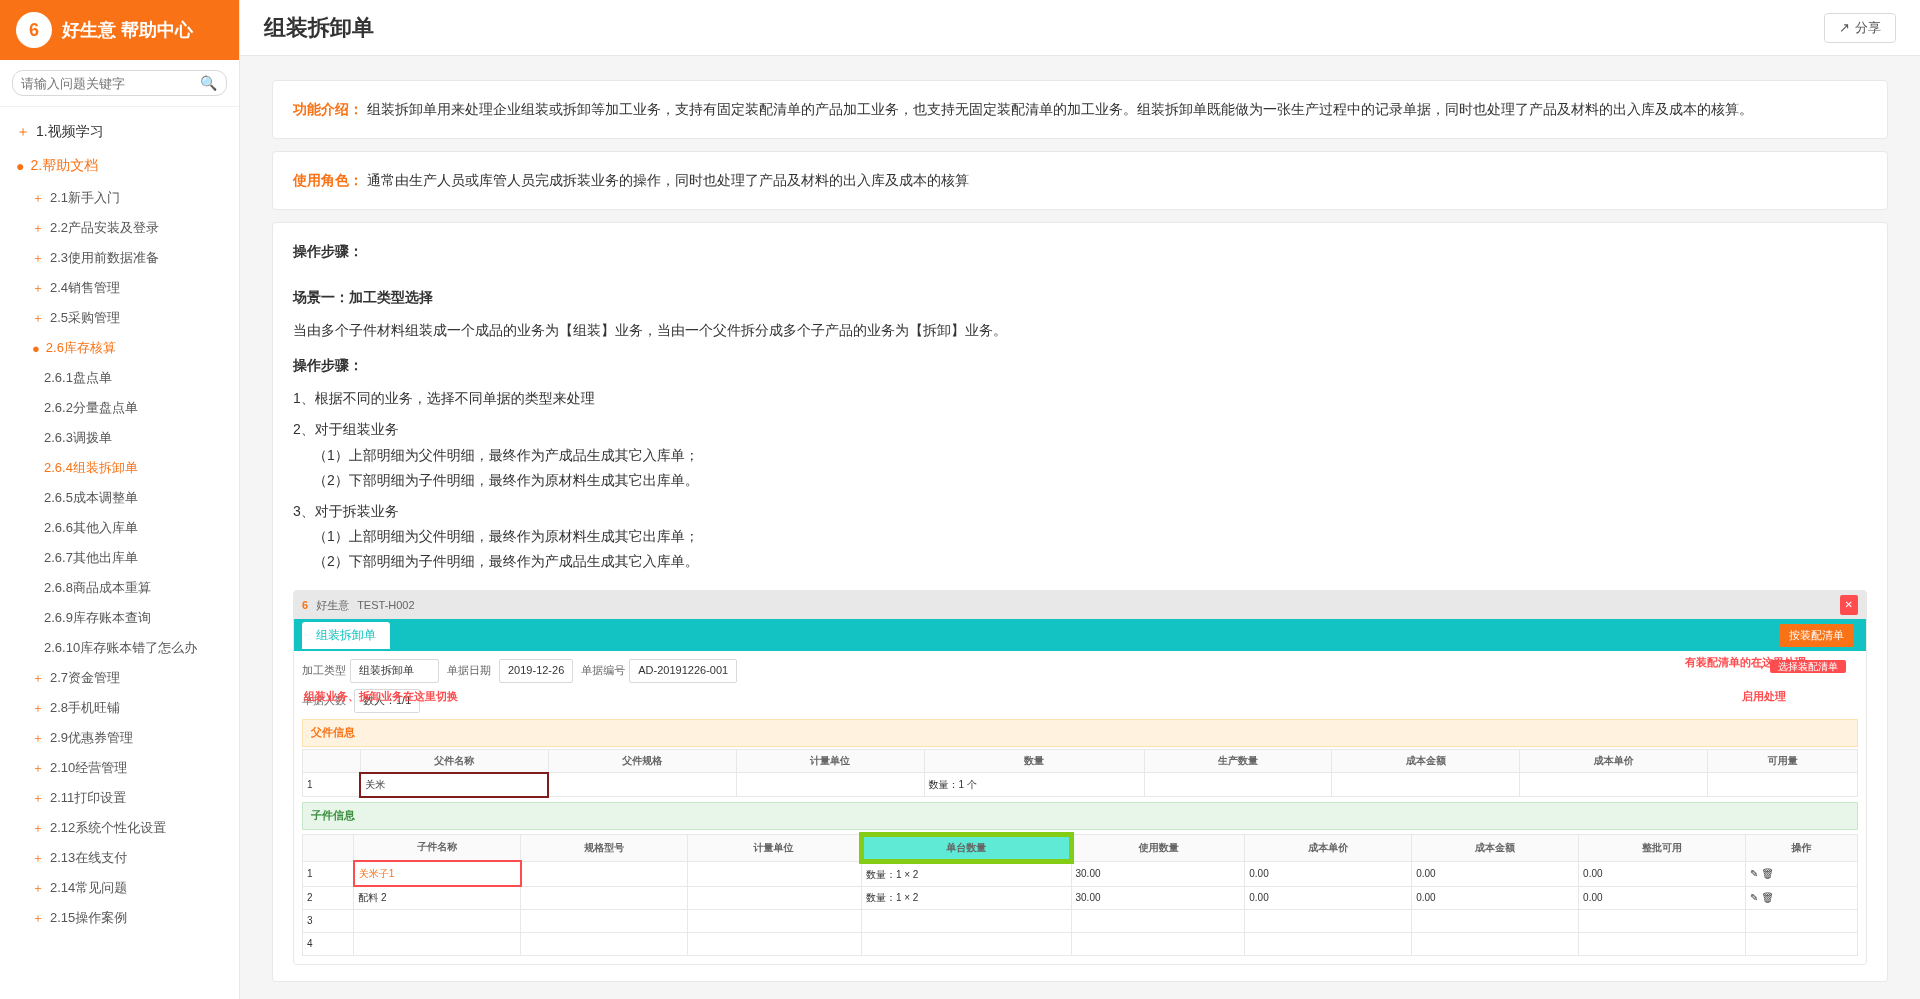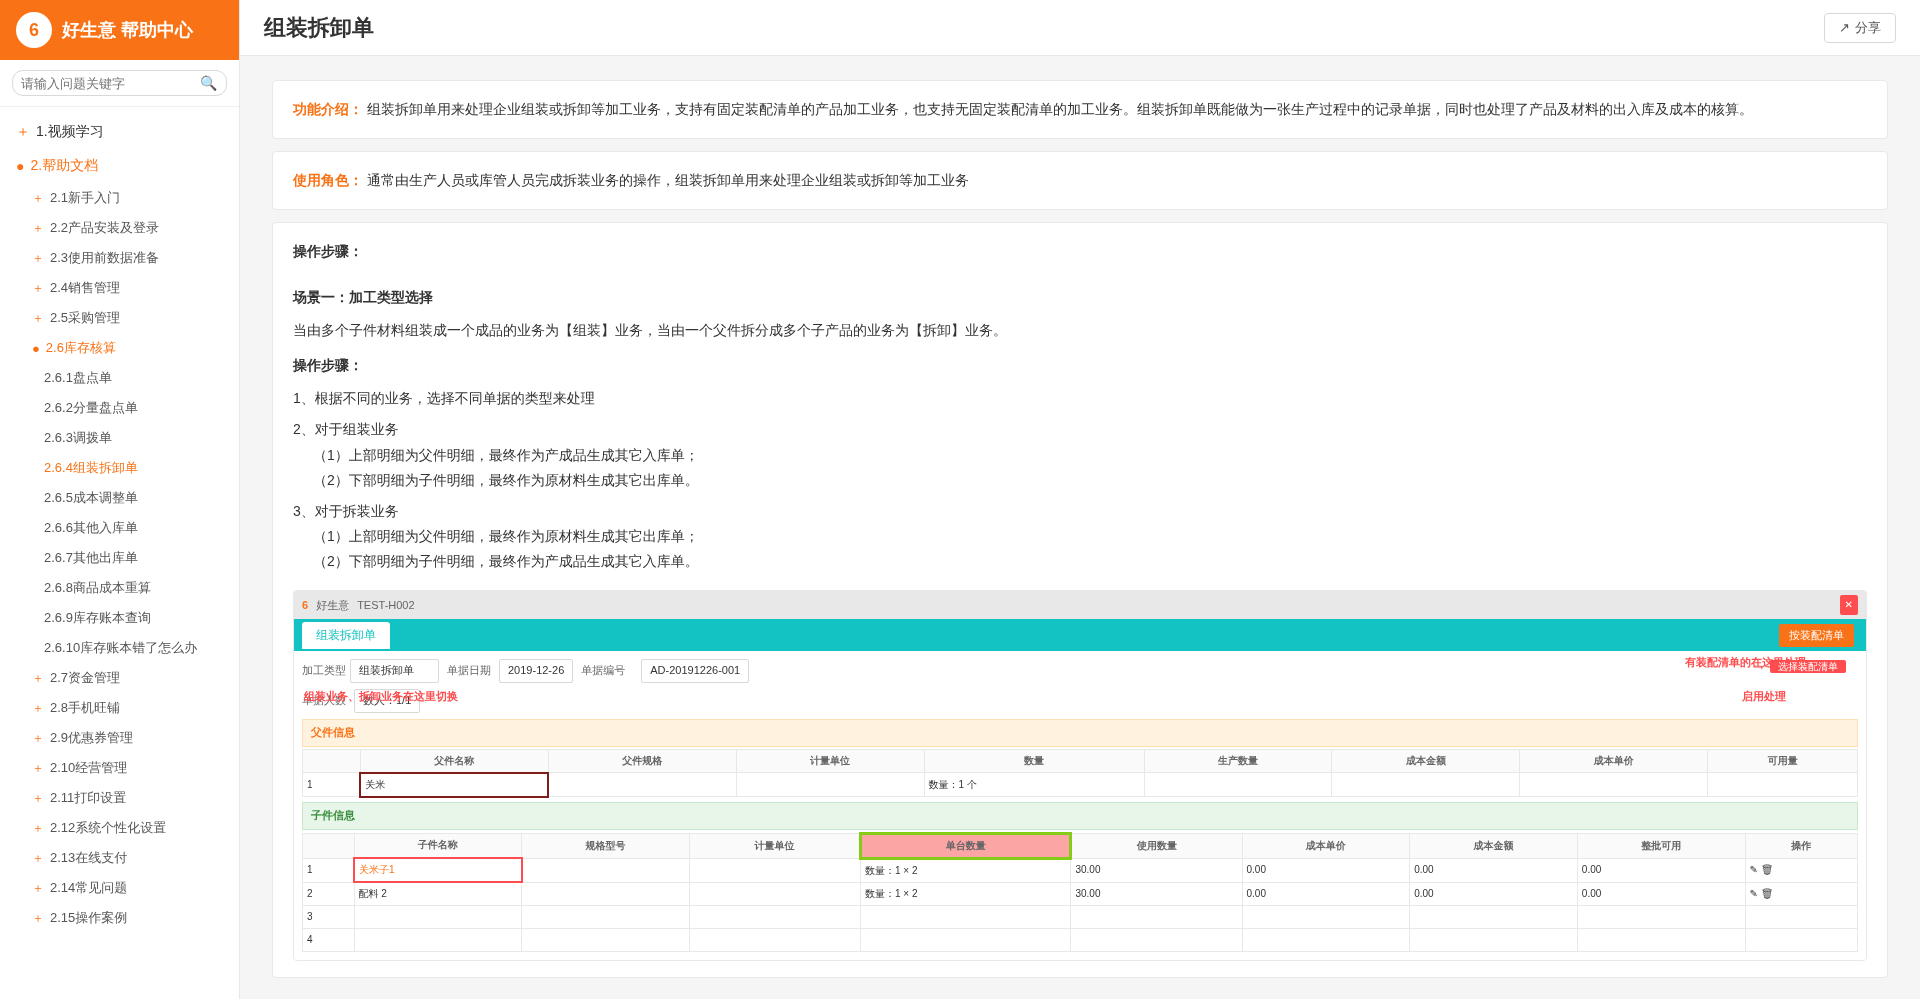--- a/index.html
+++ b/index.html
@@ -307,21 +307,21 @@
     <div class="content-card">
       <p>
         <span class="highlight-orange">功能介绍：</span>
         <span>组装拆卸单用来处理企业组装或拆卸等加工业务，支持有固定装配清单的产品加工业务，也支持无固定装配清单的加工业务。组装拆卸单既能做为一张生产过程中的记录单据，同时也处理了产品及材料的出入库及成本的核算。</span>
       </p>
     </div>
 
     <div class="content-card">
       <p>
         <span class="highlight-orange">使用角色：</span>
-        <span>通常由生产人员或库管人员完成拆装业务的操作，组装拆卸单用来处理企业组装或拆卸等加工业务</span>
+        <span>通常由生产人员或库管人员完成拆装业务的操作，同时也处理了产品及材料的出入库及成本的核算</span>
       </p>
     </div>
 
 
     <div class="content-card">
       <div class="section-heading">操作步骤：</div>
 
       <div style="margin-top:20px;">
         <div class="section-heading">场景一：加工类型选择</div>
         <p style="margin-bottom:10px;">
@@ -370,21 +370,21 @@
         <div class="sim-body" style="position:relative; min-height:220px;">
           <div style="display:flex; gap:8px; align-items:center; margin-bottom:6px; flex-wrap:wrap;">
             <div style="display:flex; align-items:center; gap:4px; font-size:11px;">
               <span style="color:#666;">加工类型</span>
               <span style="border:1px solid #d9d9d9; padding:1px 24px 1px 8px; border-radius:2px; font-size:11px; min-width:80px;">组装拆卸单</span>
             </div>
             <div style="display:flex; align-items:center; gap:8px; font-size:11px;">
               <span style="color:#666;">单据日期</span>
               <span style="border:1px solid #d9d9d9; padding:1px 8px; border-radius:2px; font-size:11px;">2019-12-26</span>
             </div>
-            <div style="display:flex; align-items:center; gap:16px; font-size:11px;">
+            <div style="display:flex; align-items:center; gap:4px; font-size:11px;">
               <span style="color:#666;">单据编号</span>
               <span style="border:1px solid #d9d9d9; padding:1px 8px; border-radius:2px; font-size:11px;">AD-20191226-001</span>
             </div>
 
             <div style="position:absolute; top:2px; right:60px; color:#ff4d4f; font-size:11px; font-weight:bold;">有装配清单的在这里处理</div>
             <div style="position:absolute; top:2px; right:20px;">
               <span style="color:#ff4d4f; font-size:14px;">→</span>
               <span style="background:#ff4d4f; color:#fff; padding:1px 8px; border-radius:2px; font-size:10px;">选择装配清单</span>
             </div>
           </div>
@@ -429,21 +429,21 @@
           </table>
 
           <div style="background:#e8f5e9; padding:3px 8px; font-size:11px; color:#388e3c; font-weight:bold; border:1px solid #c8e6c9; margin-bottom:2px;">子件信息</div>
           <table style="width:100%; border-collapse:collapse; font-size:10px;">
             <thead>
               <tr>
                 <th style="background:#fafafa; border:1px solid #e8e8e8; padding:2px 4px; color:#666;"></th>
                 <th style="background:#fafafa; border:1px solid #e8e8e8; padding:2px 4px; color:#666;">子件名称</th>
                 <th style="background:#fafafa; border:1px solid #e8e8e8; padding:2px 4px; color:#666;">规格型号</th>
                 <th style="background:#fafafa; border:1px solid #e8e8e8; padding:2px 4px; color:#666;">计量单位</th>
-                <th style="background:#fca5a5; border:3px solid #84cc16; padding:2px 4px; color:#666;">单台数量</th>
+                <th style="background:#5eead4; border:5px solid #84cc16; padding:2px 4px; color:#666;">单台数量</th>
                 <th style="background:#fafafa; border:1px solid #e8e8e8; padding:2px 4px; color:#666;">使用数量</th>
                 <th style="background:#fafafa; border:1px solid #e8e8e8; padding:2px 4px; color:#666;">成本单价</th>
                 <th style="background:#fafafa; border:1px solid #e8e8e8; padding:2px 4px; color:#666;">成本金额</th>
                 <th style="background:#fafafa; border:1px solid #e8e8e8; padding:2px 4px; color:#666;">整批可用</th>
                 <th style="background:#fafafa; border:1px solid #e8e8e8; padding:2px 4px; color:#666;">操作</th>
               </tr>
             </thead>
             <tbody>
               <tr>
                 <td style="border:1px solid #e8e8e8; padding:2px 4px;">1</td>

